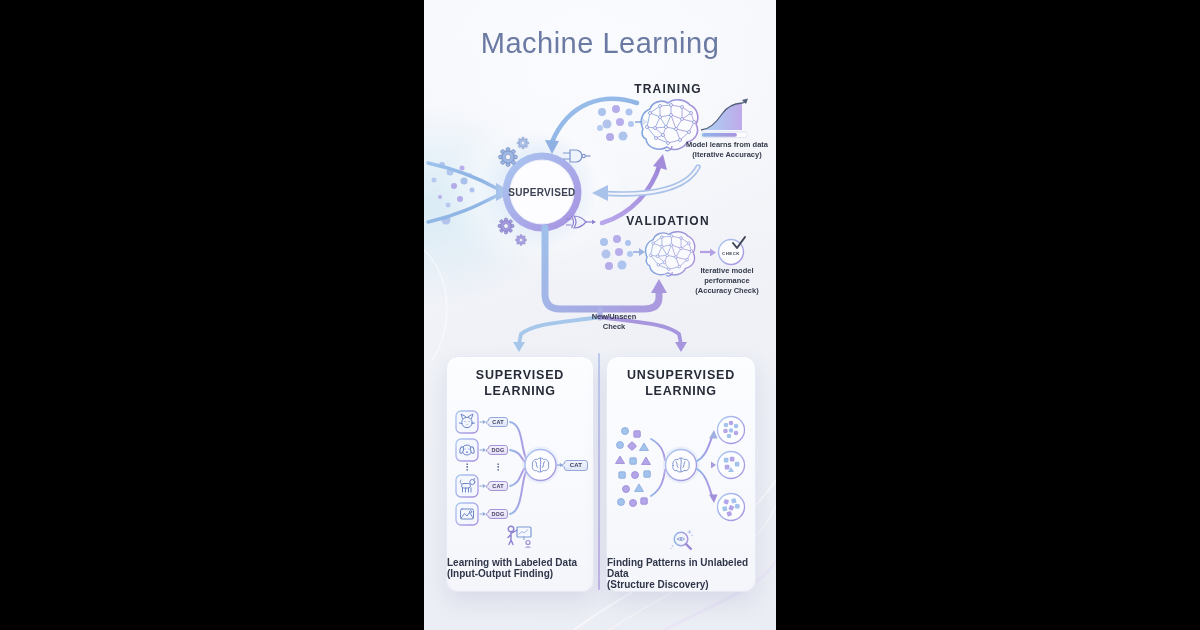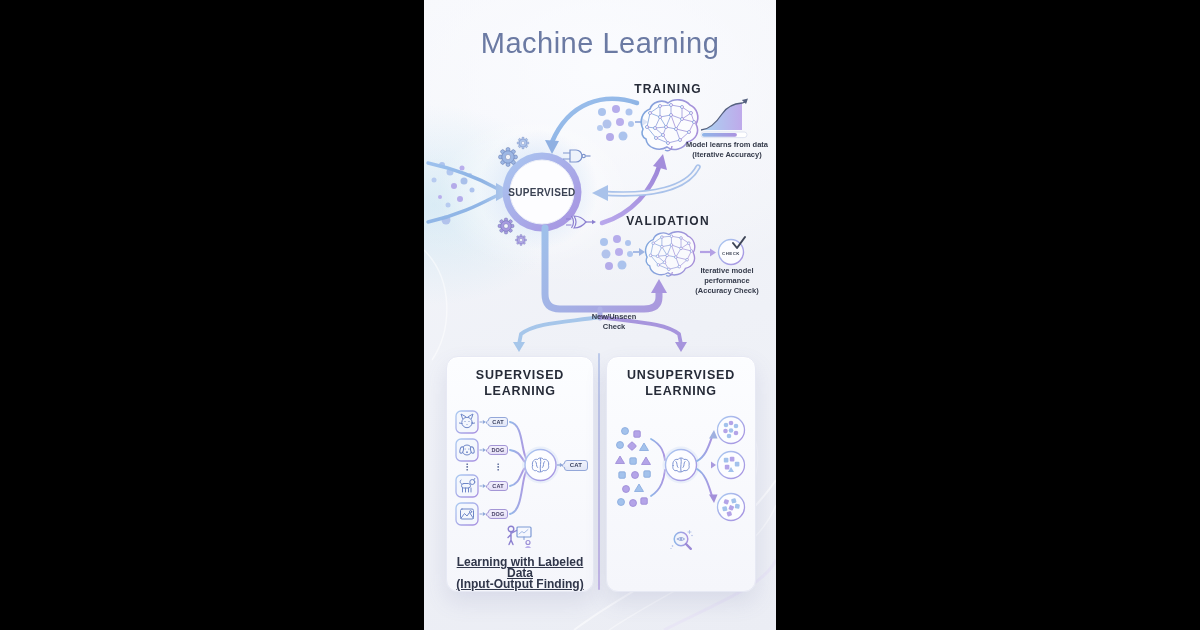--- a/index.html
+++ b/index.html
@@ -16,22 +16,22 @@
   .title{left:0;top:27px;width:352px;font-size:29px;font-weight:400;letter-spacing:.5px;color:#6b7aa3;}
   .h-label{font-size:12px;font-weight:700;letter-spacing:1.2px;color:#262b38;}
   .algo-label{left:58px;top:187px;width:120px;font-size:10px;font-weight:600;letter-spacing:.3px;color:#3c4354;}
   .small-cap{font-size:7.5px;font-weight:600;line-height:10px;color:#343a4a;}
   .card{position:absolute;top:356px;height:234px;border-radius:12px;
         background:linear-gradient(180deg,#fcfdff,#f5f6fb);
         border:1px solid #e7e9f4;
         box-shadow:0 10px 22px rgba(96,108,160,.14), inset 0 1px 0 #ffffff;}
   .card-title{position:absolute;top:11px;left:0;width:100%;text-align:center;
               font-size:12.5px;line-height:15.5px;font-weight:700;letter-spacing:.8px;color:#262b38;}
-  .card-cap{position:absolute;top:200px;left:0;width:100%;text-align:center;
-            font-size:12px;line-height:11px;font-weight:600;color:#30364a;text-decoration:underline;}
+  .card-cap{position:absolute;top:200px;left:0;width:100%;text-align:left;
+            font-size:10px;line-height:11px;font-weight:600;color:#30364a;}
   .divider{position:absolute;left:174px;top:353px;width:2px;height:237px;
            background:linear-gradient(#aebfe6,#b6a3e2);opacity:.75;border-radius:1px;}
   .tag{position:absolute;box-sizing:border-box;width:20px;height:10px;
        border:1px solid #93a7d9;border-radius:3px;
        background:linear-gradient(180deg,#f0f3fc,#e1e6f7);
        font-size:5.5px;font-weight:700;color:#39415f;text-align:center;line-height:8px;letter-spacing:.2px;}
   .tag::before{content:"";position:absolute;left:-2.6px;top:2.1px;width:4.4px;height:4.4px;
        border-left:1px solid #93a7d9;border-bottom:1px solid #93a7d9;background:inherit;
        transform:rotate(45deg);border-bottom-left-radius:2px;}
   .tag.purple{border-color:#a496d6;background:linear-gradient(180deg,#f2effc,#e5dff6);color:#453f66;}
@@ -480,15 +480,19 @@
         <path d="M-3.6,0 Q0,-3.1 3.6,0 Q0,3.1 -3.6,0 Z" stroke="#8b9fd6" stroke-width=".9"></path>
         <circle r="1.1" fill="#8b9fd6" stroke="none"></circle>
         <path d="M5,5 L9.8,9.8" stroke="#9b89d6" stroke-width="2.4"></path>
         <path d="M8.5,-8.5 v3 M7,-7 h3" stroke="#a6b6e4" stroke-width=".8"></path>
         <circle cx="11" cy="-3.5" r=".7" fill="#a6b6e4" stroke="none"></circle>
         <circle cx="-8.5" cy="7" r=".8" fill="#a6b6e4" stroke="none"></circle>
         <circle cx="-10" cy="9.5" r=".6" fill="#a6b6e4" stroke="none"></circle>
       </g>
     </svg>
 
+    <div class="card-cap">
+      <div>Finding Patterns in Unlabeled Data</div>
+      <div>(Structure Discovery)</div>
+    </div>
   </div>
 
 </div>
 
 </body></html>

